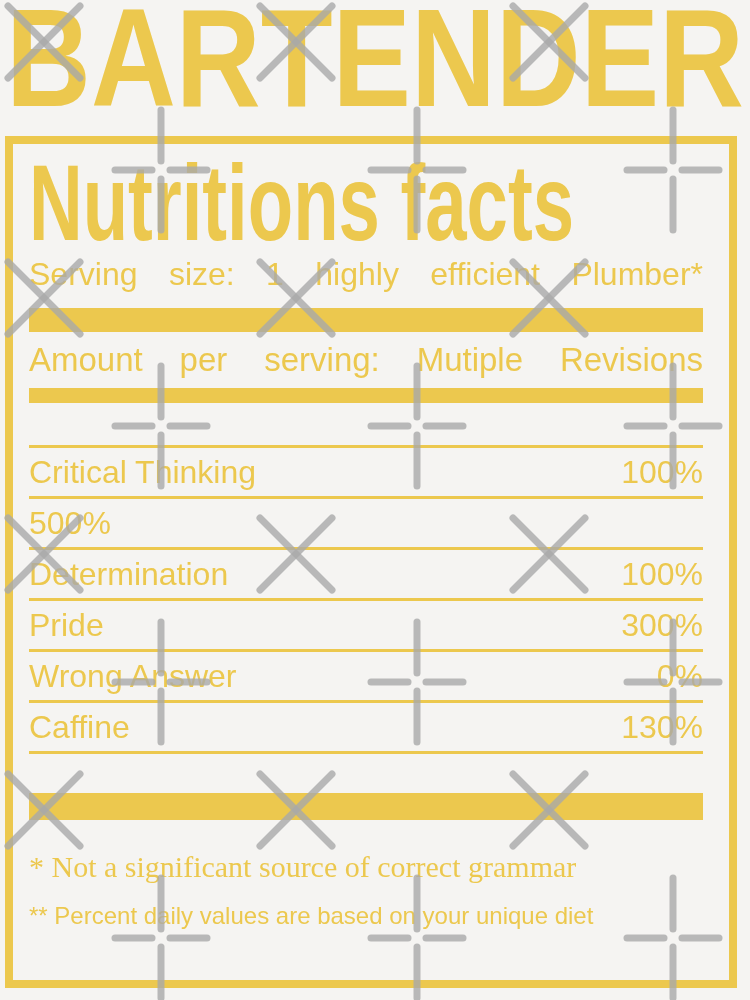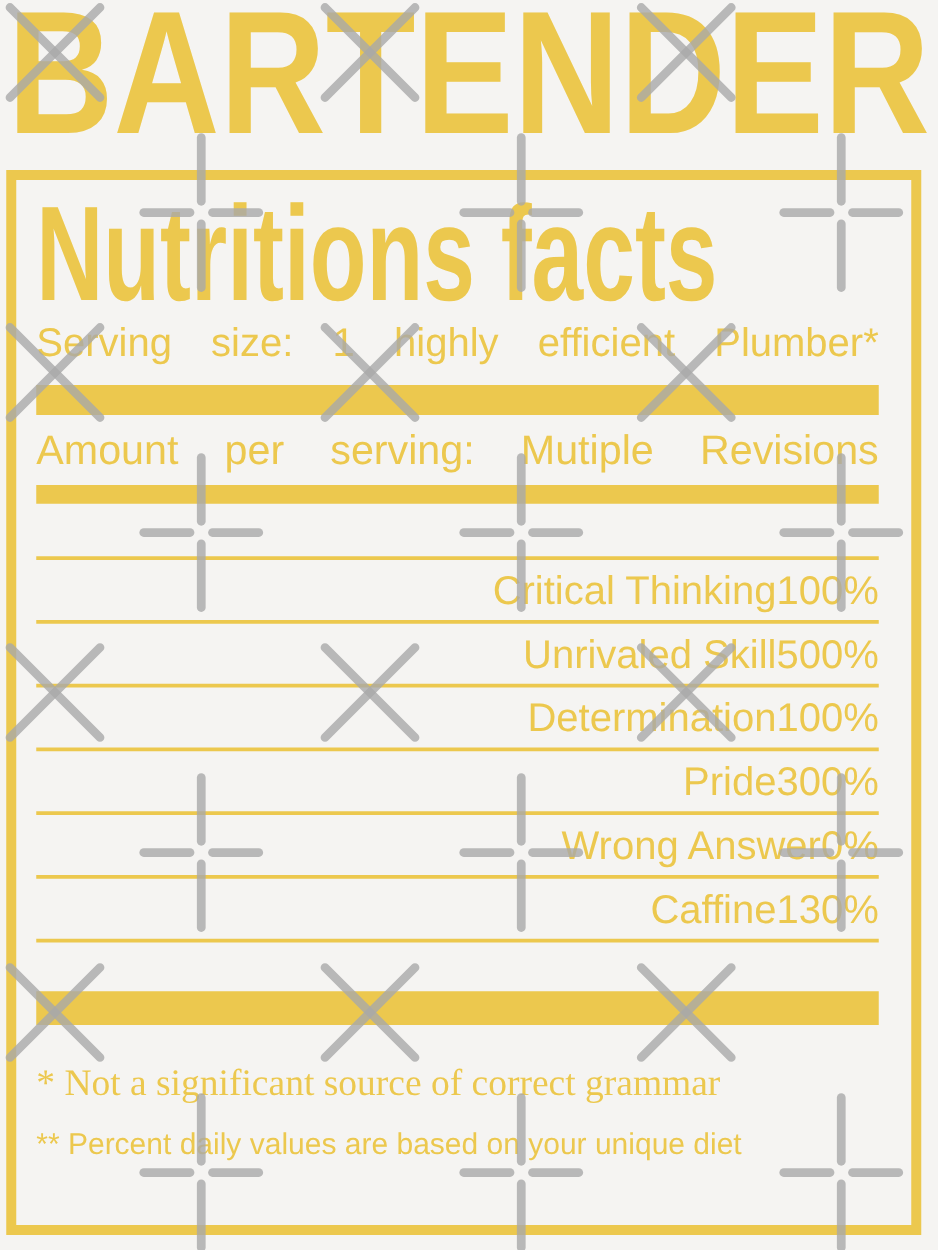--- a/index.html
+++ b/index.html
@@ -49,21 +49,21 @@
     left:16px;right:26px;top:262px;
     font-size:32px;line-height:36px;
     text-align:right;
   }
   .dv-table{
     left:16px;right:26px;top:301px;
     border-top:3px solid var(--accent);
   }
   .row{
     height:48px;
-    display:flex;justify-content:flex-end;align-items:center;
+    display:flex;justify-content:space-between;align-items:center;
     border-bottom:3px solid var(--accent);
     font-size:32px;
   }
   .bar-thick-3{left:16px;right:26px;top:649px;height:27px;background:var(--accent);}
   .footnote-1{left:16px;right:26px;top:704px;font-size:30px;line-height:38px;white-space:nowrap;font-family:Liberation Serif, serif;}
   .footnote-2{left:16px;right:26px;top:754px;font-size:24px;line-height:36px;white-space:nowrap;}
 
   
   .watermark-layer{
     position:absolute;inset:0;
@@ -95,21 +95,20 @@
 
     <div class="bar-thick-2"></div>
 
 
     <div class="dv-table">
         <div class="row">
           <span>Critical Thinking</span>
           <span>100%</span>
         </div>
         <div class="row">
-          <span>Unrivaled Skill</span>
           <span>500%</span>
         </div>
         <div class="row">
           <span>Determination</span>
           <span>100%</span>
         </div>
         <div class="row">
           <span>Pride</span>
           <span>300%</span>
         </div>

